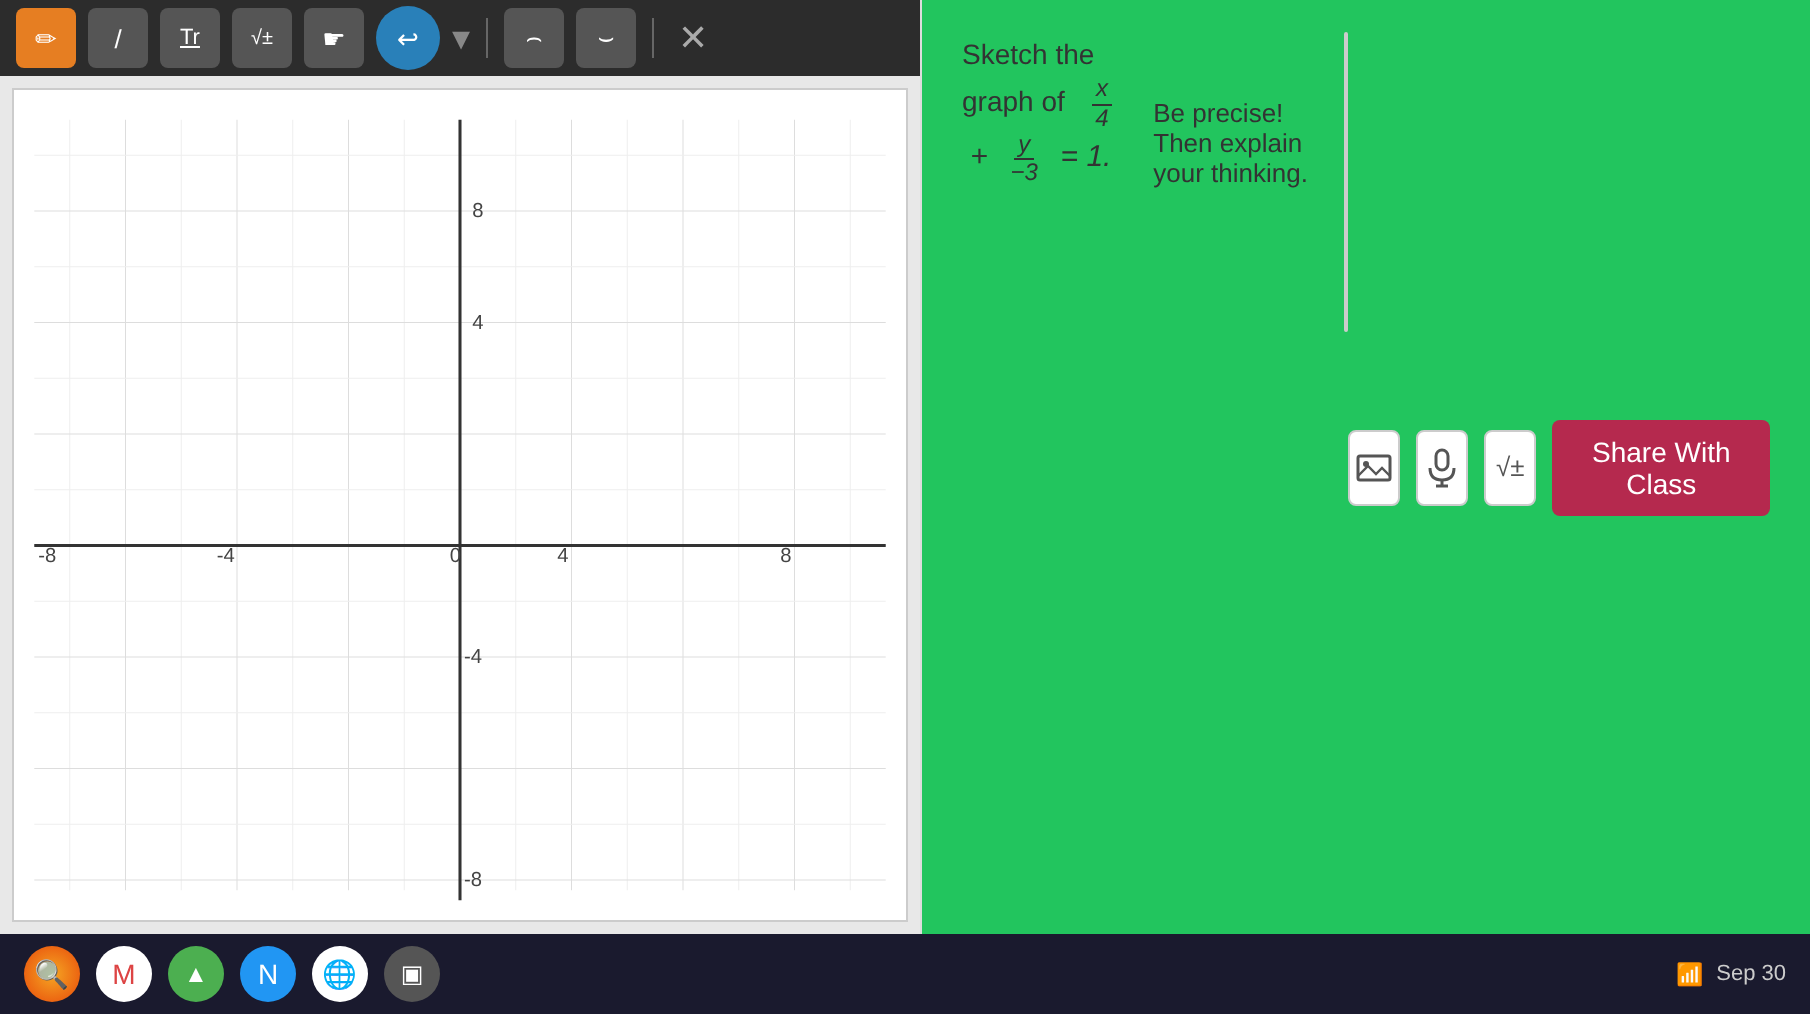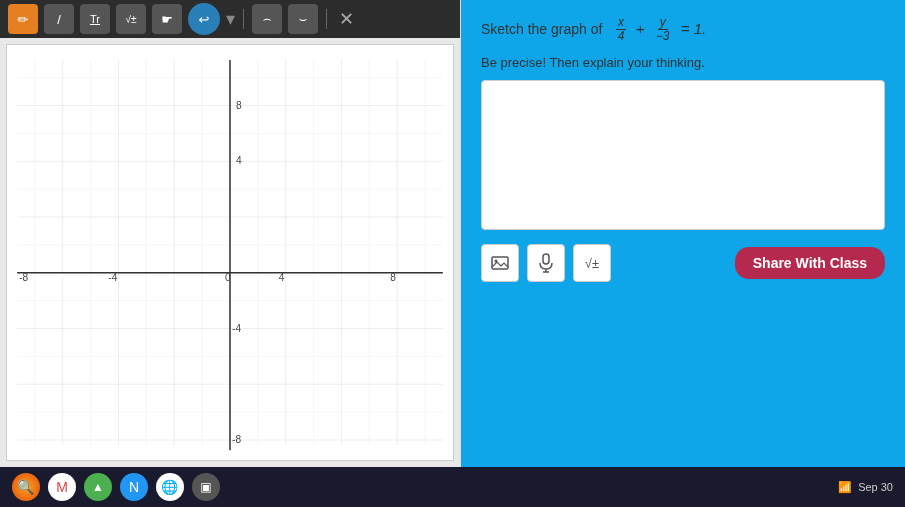--- a/index.html
+++ b/index.html
@@ -92,23 +92,23 @@
     }
 
     .graph-canvas {
       width: 100%;
       height: 100%;
     }
 
     
     .right-panel {
       flex: 1;
-      background: #0ea5e9;
-      display: flex;
-      flex-direction: column;
+      background: #22c55e;
+      display: flex;
+      flex-direction: row;
       padding: 16px 20px;
       border-left: 1px solid #ddd;
     }
 
     .problem-text {
       font-size: 14px;
       color: #333;
       margin-bottom: 12px;
       line-height: 1.6;
     }
@@ -136,20 +136,21 @@
 
     .fraction-den {
       padding: 0 2px;
       font-size: 12px;
     }
 
     .explain-text {
       font-size: 13px;
       color: #333;
       margin-bottom: 10px;
+      margin-top: 33px;
     }
 
     .text-area-box {
       flex: 1;
       border: 1px solid #ccc;
       border-radius: 4px;
       background: white;
       min-height: 100px;
       max-height: 150px;
       margin-bottom: 14px;
@@ -173,25 +174,25 @@
       justify-content: center;
       font-size: 16px;
       color: #555;
     }
 
     .share-btn {
       margin-left: auto;
       background: #b5294e;
       color: white;
       border: none;
-      border-radius: 14px;
+      border-radius: 4px;
       padding: 8px 18px;
       font-size: 14px;
       cursor: pointer;
-      font-weight: 700;
+      font-weight: 400;
     }
 
     
     .taskbar {
       height: 40px;
       background: #1a1a2e;
       display: flex;
       align-items: center;
       justify-content: space-between;
       padding: 0 12px;

